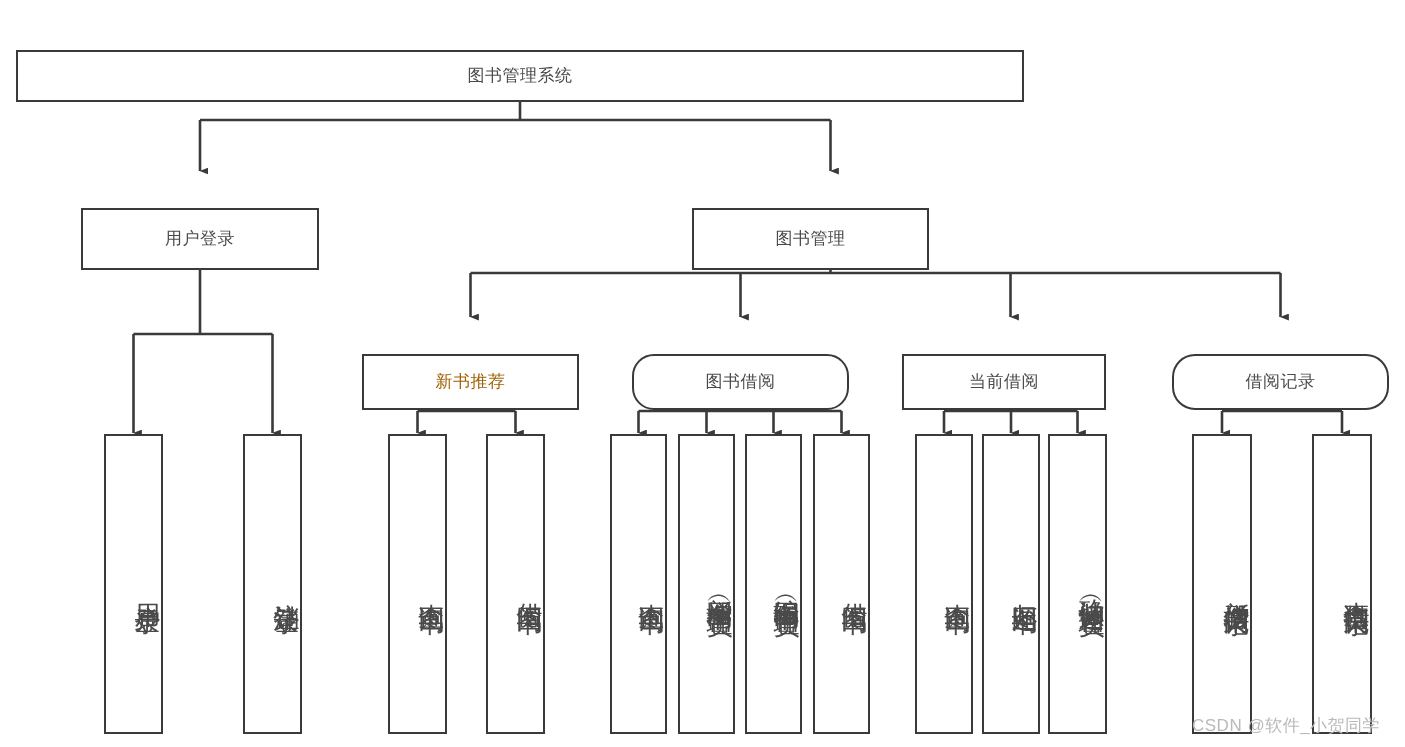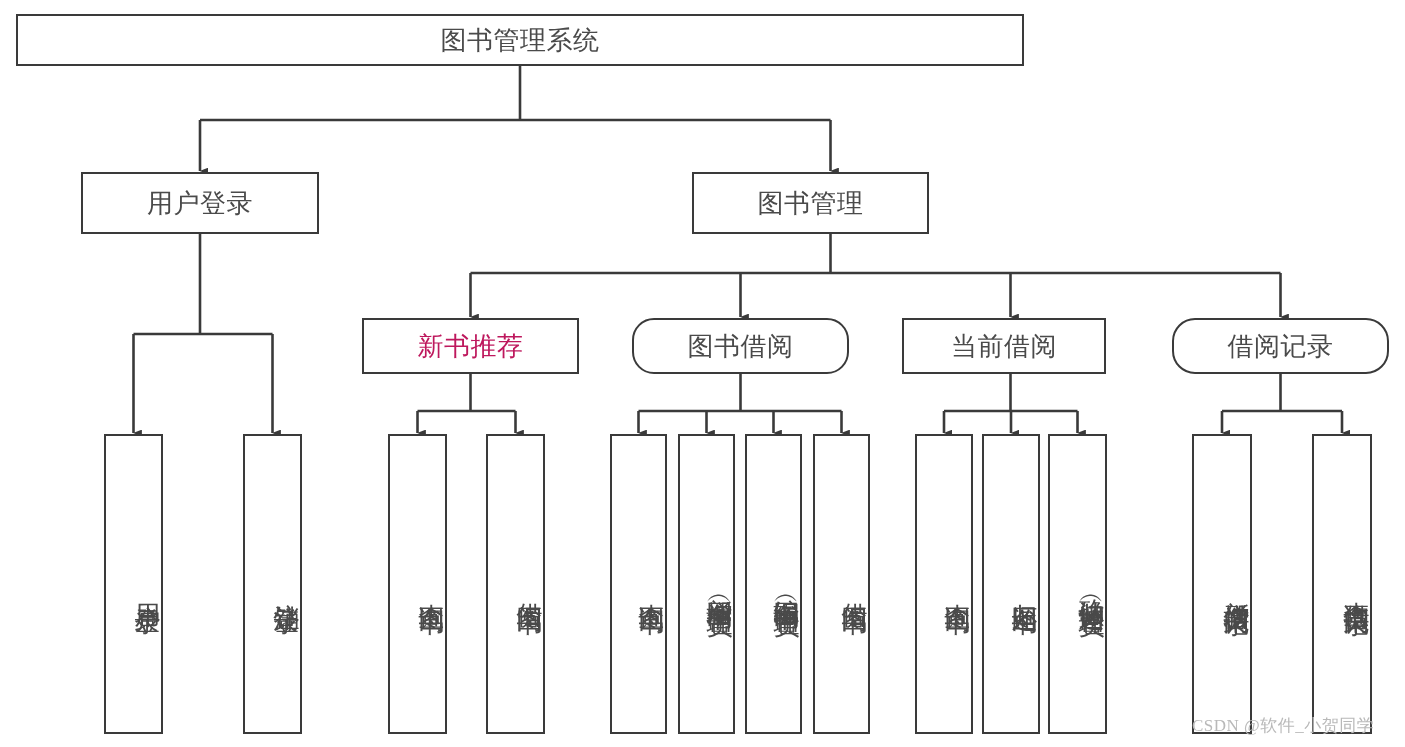--- a/index.html
+++ b/index.html
@@ -37,21 +37,22 @@
     color: #4a4a4a;
     line-height: 1.18;
   }
   .node-label {
     display: block;
     text-align: center;
     white-space: pre;
   }
   
   .node.horiz {
-    font-size: 26px;
+    font-size: 17px;
+    margin-top: 36px;
   }
   .node.horiz .node-label {
     letter-spacing: 0.5px;
   }
   
   .node.vert {
     writing-mode: vertical-rl;
     text-orientation: upright;
     font-size: 26px;
     padding-top: 6px;
@@ -65,21 +66,20 @@
     line-height: 1;
     white-space: nowrap;
   }
   #watermark {
     position: absolute;
     color: #b9b9b9;
     font-size: 17px;
     white-space: nowrap;
     letter-spacing: 0.5px;
     pointer-events: none;
-    font-family: Liberation Serif, serif;
   }
 </style>
 </head>
 <body>
 
 <div id="diagram-root">
 
   <svg id="edge-layer" viewBox="0 0 1405 747" width="1405" height="747">
     <defs>
       <marker id="arrowhead" markerWidth="7" markerHeight="9" refX="3.4" refY="8.4" orient="auto" markerUnits="userSpaceOnUse">
@@ -128,21 +128,21 @@
   </div>
 
   <div class="node horiz" style="left: 81px; top: 172px; width: 238px; height: 62px; border-color: rgb(58, 58, 58); color: rgb(74, 74, 74);">
     <span class="node-label">用户登录</span>
   </div>
 
   <div class="node horiz" style="left: 692px; top: 172px; width: 237px; height: 62px; border-color: rgb(58, 58, 58); color: rgb(74, 74, 74);">
     <span class="node-label">图书管理</span>
   </div>
 
-  <div class="node horiz" style="left: 362px; top: 318px; width: 217px; height: 56px; border-color: rgb(58, 58, 58); color: #be185d; align-items: center;">
+  <div class="node horiz" style="left: 362px; top: 318px; width: 217px; height: 56px; border-color: rgb(58, 58, 58); color: #a16207; align-items: center;">
     <span class="node-label">新书推荐</span>
   </div>
 
   <div class="node horiz" style="left: 632px; top: 318px; width: 217px; height: 56px; border-color: rgb(58, 58, 58); color: rgb(74, 74, 74); border-radius: 22px;">
     <span class="node-label">图书借阅</span>
   </div>
 
   <div class="node horiz" style="left: 902px; top: 318px; width: 204px; height: 56px; border-color: rgb(58, 58, 58); color: rgb(74, 74, 74);">
     <span class="node-label">当前借阅</span>
   </div>

